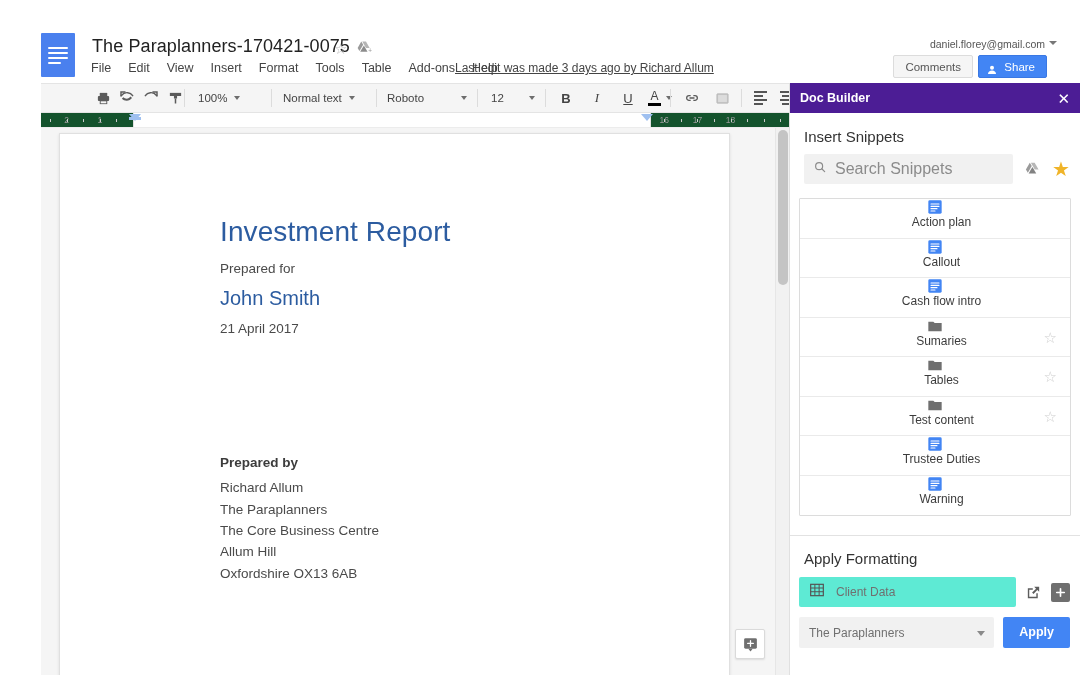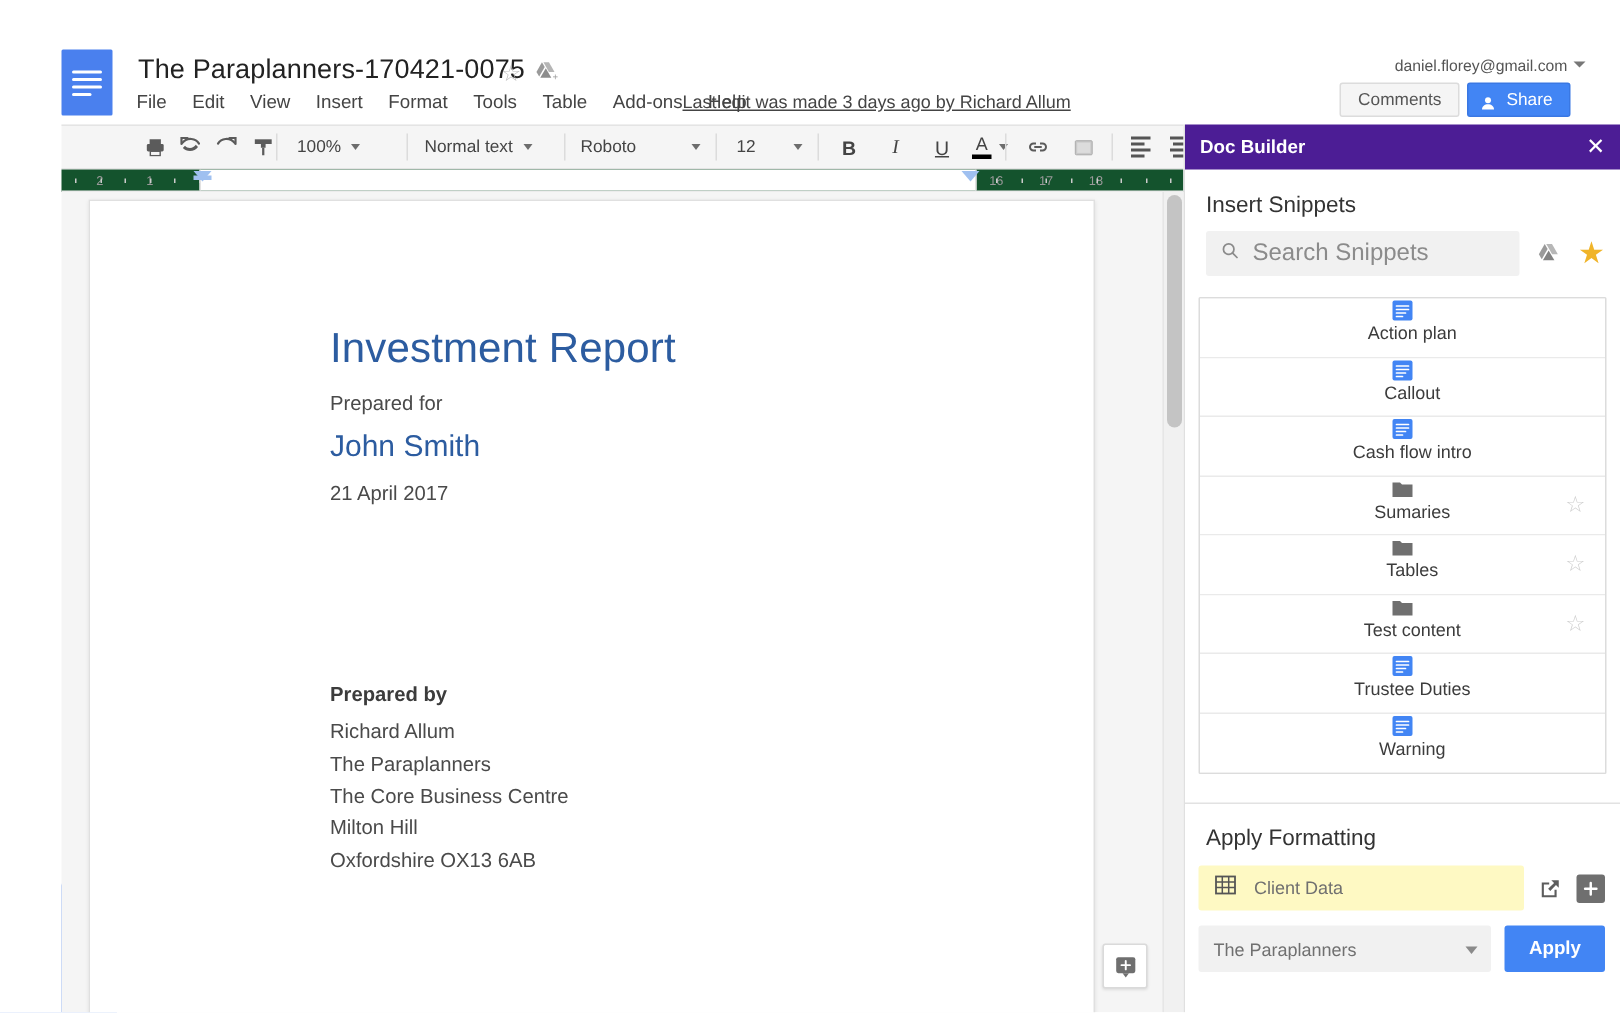--- a/index.html
+++ b/index.html
@@ -478,21 +478,21 @@
   }
   .apply-row {
     display: flex;
     align-items: center;
     padding: 0 10px 0 9px;
     gap: 8px;
   }
   .field-box {
     flex: 1;
     height: 30px;
-    background: #fef9c3;
+    background: #5eead4;
     border-radius: 2px;
     display: flex;
     align-items: center;
     padding: 0 10px;
     cursor: pointer;
   }
   .field-label {
     font-size: 12px;
     color: #707070;
     margin-left: 11px;
@@ -841,21 +841,21 @@
         <p class="p-small">Prepared for</p>
         <h2 class="h-name">John Smith</h2>
         <p class="p-small">21 April 2017</p>
       </div>
 
       <div class="prepared-block">
         <p class="pb-head">Prepared by</p>
         <p class="pb-line">Richard Allum</p>
         <p class="pb-line">The Paraplanners</p>
         <p class="pb-line">The Core Business Centre</p>
-        <p class="pb-line">Milton Hill</p>
+        <p class="pb-line">Allum Hill</p>
         <p class="pb-line">Oxfordshire OX13 6AB</p>
       </div>
     </div>
 
     <div class="fab-comment">
       <svg viewBox="0 0 24 24" width="17" height="17">
         <rect x="3" y="3" width="18" height="15" rx="2" fill="#6f6f6f"></rect>
         <path d="M9 18h6l-3 4z" fill="#6f6f6f"></path>
         <path d="M12 6.5v8M8 10.5h8" stroke="#ffffff" stroke-width="1.8" stroke-linecap="round"></path>
       </svg>

